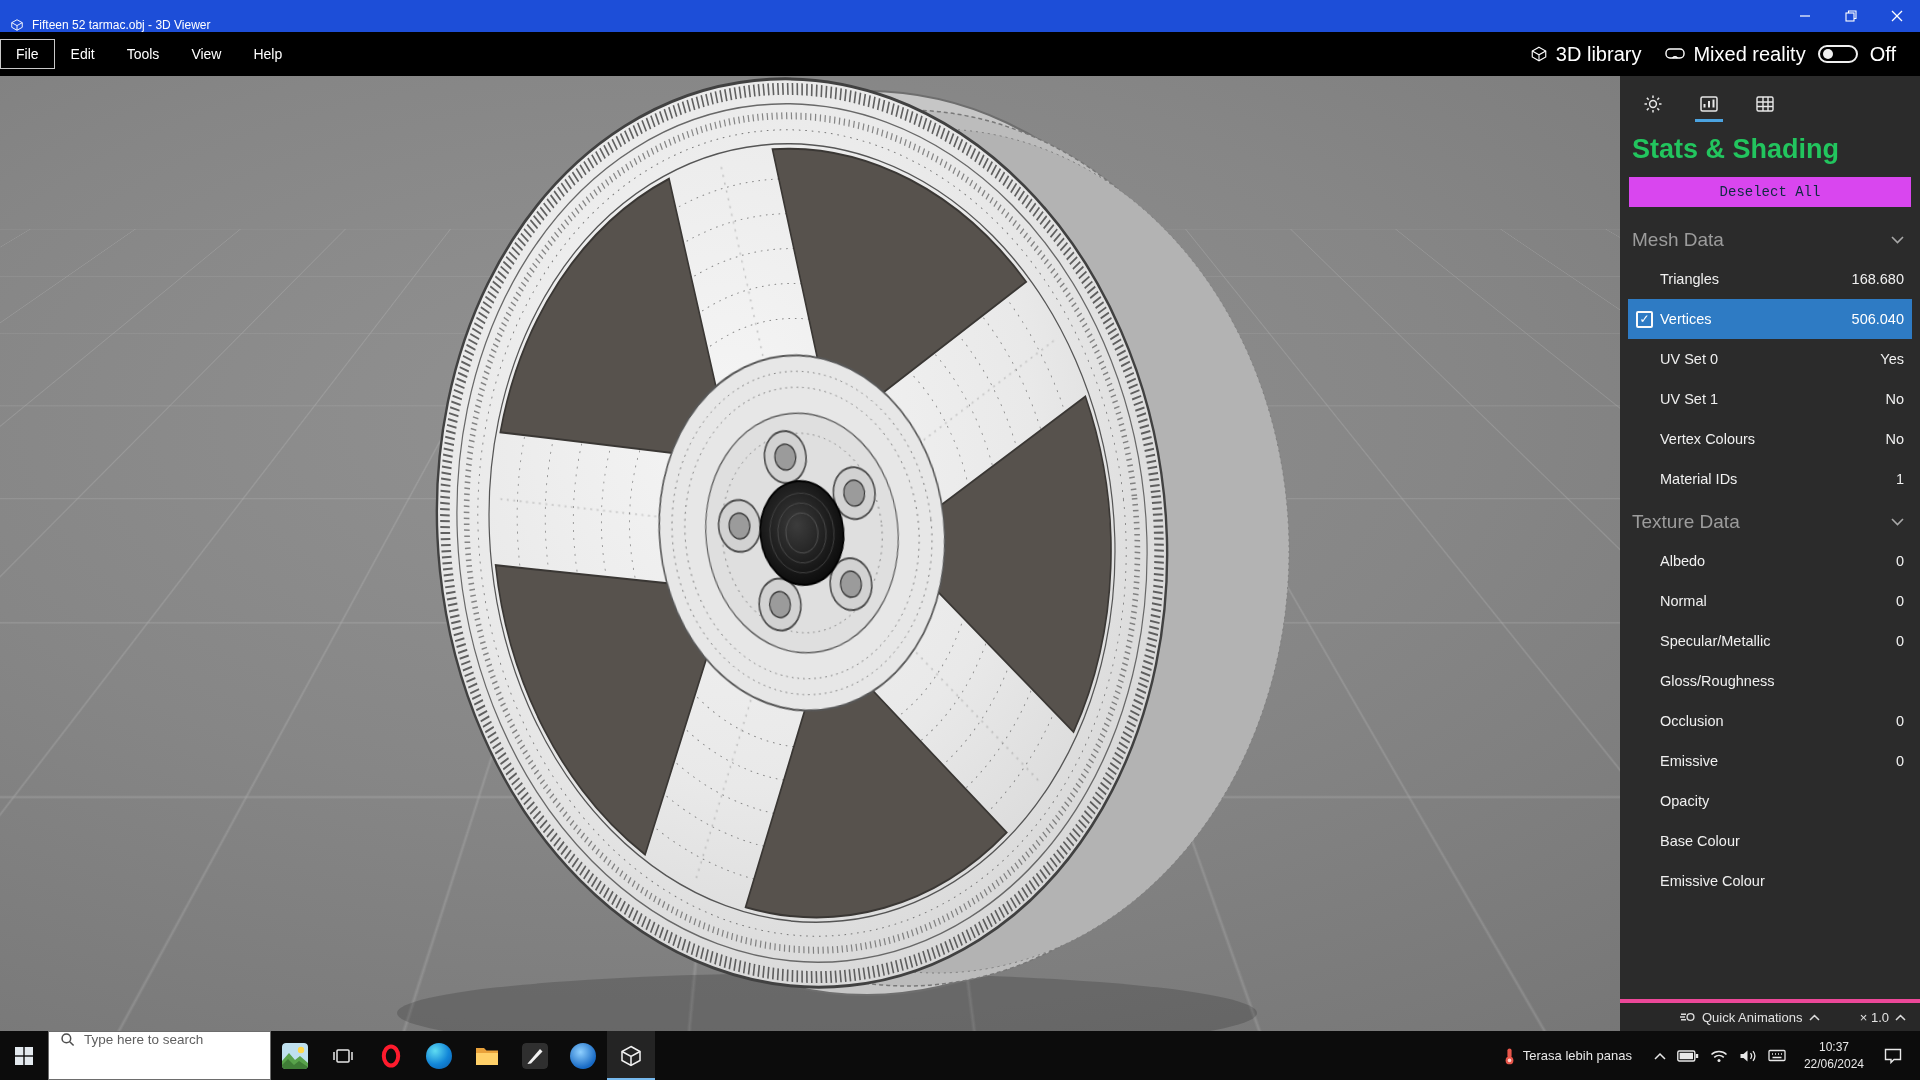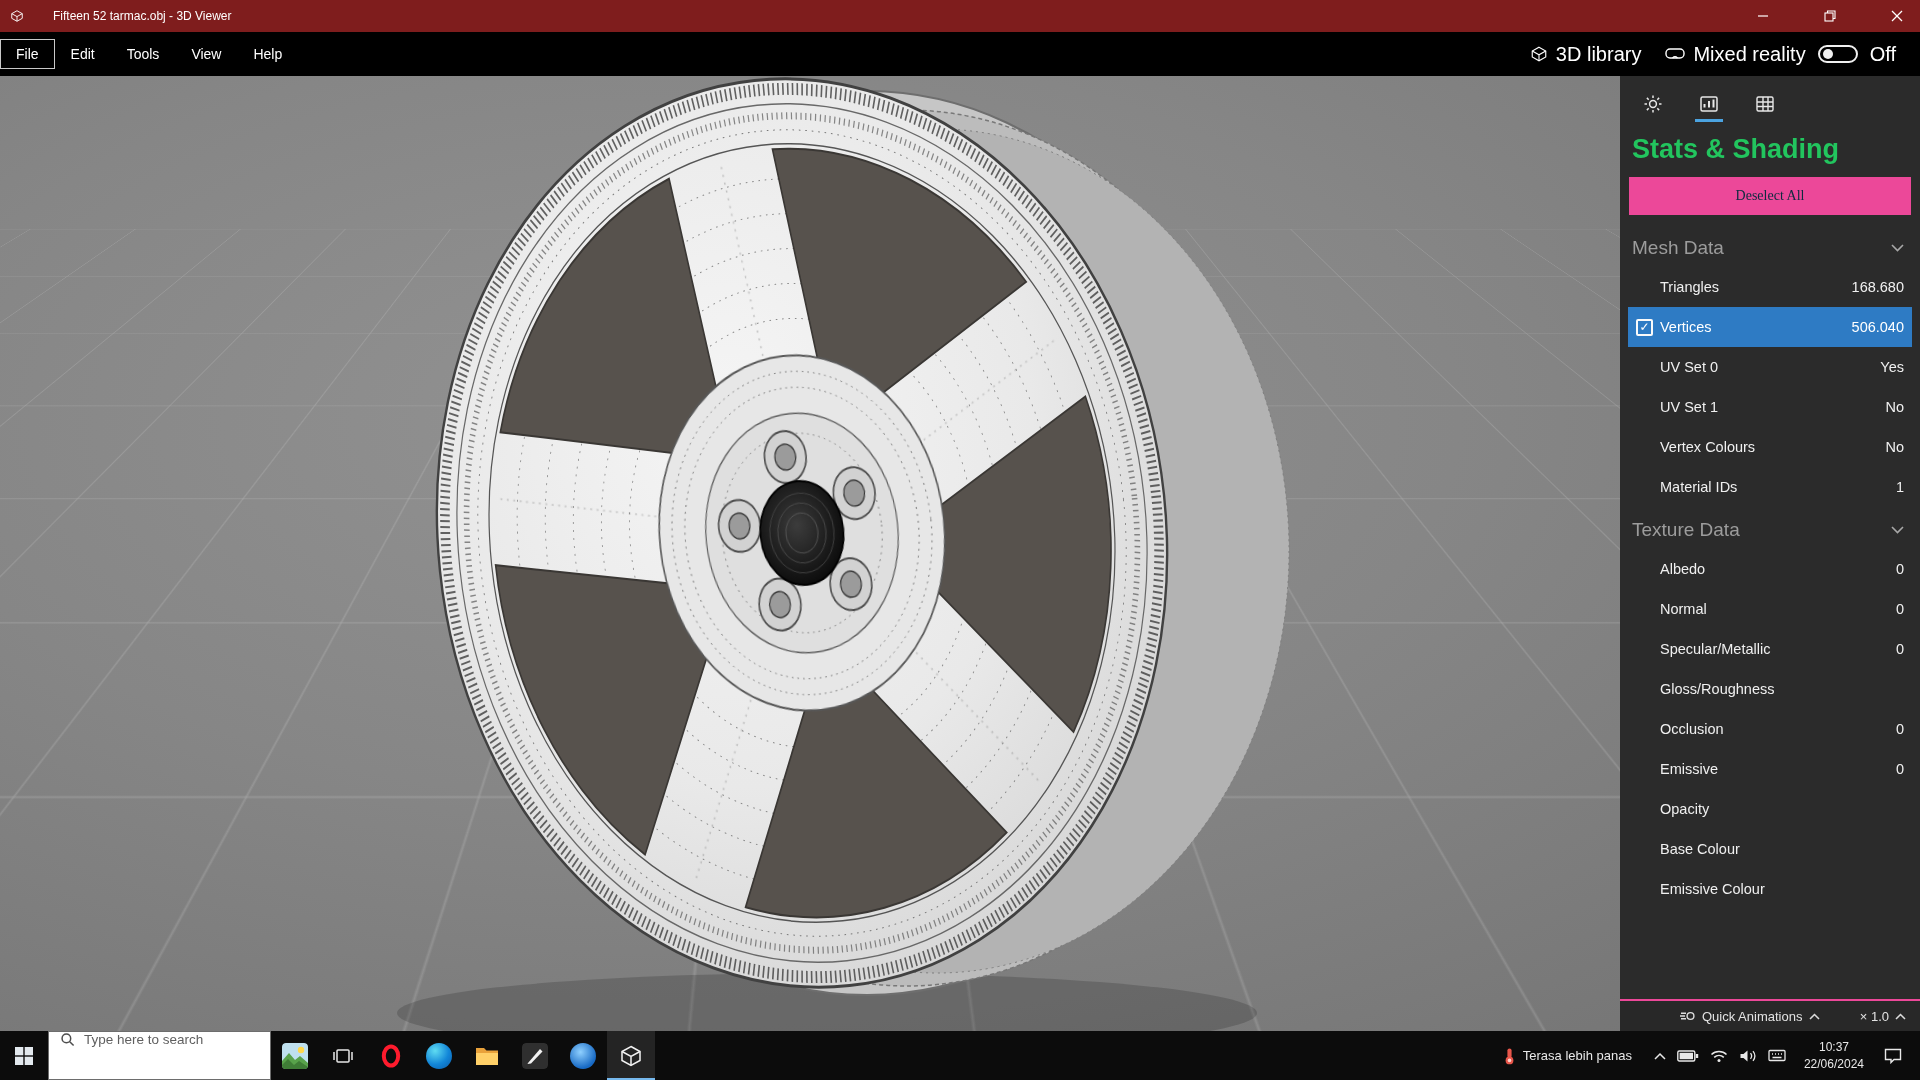--- a/index.html
+++ b/index.html
@@ -1,21 +1,21 @@
 <!DOCTYPE html>
 <html><head>
 <meta charset="utf-8">
 <style>
   * { margin:0; padding:0; box-sizing:border-box; }
   html,body { width:1920px; height:1080px; overflow:hidden; background:#000;
               font-family:"Liberation Sans", sans-serif; }
   .app { width:1920px; height:1080px; display:flex; flex-direction:column; }
 
   
-  .titlebar { height:32px; background:#7f1d1d; color:#fff; display:flex; align-items:center; flex:0 0 32px;gap:21px; }
+  .titlebar { height:32px; background:#1d4ed8; color:#fff; display:flex; align-items:flex-end; flex:0 0 32px; }
   .titlebar .appicon { margin:0 8px 0 10px; display:flex; }
   .titlebar .title { font-size:12px; flex:1; }
   .win-btn { width:46px; height:32px; display:flex; align-items:center; justify-content:center; }
 
   
   .menubar { height:44px; background:#000; display:flex; align-items:center; color:#fff; flex:0 0 44px; }
   .menu-item { padding:7px 16px; font-size:14px; }
   .menu-item.focused { border:1px solid #c9c9c9; padding:6px 15px; }
   .menubar-right { margin-left:auto; display:flex; align-items:center; font-size:20px; padding-right:12px; }
   .mr-group { display:flex; align-items:center; gap:8px; padding:0 12px; }
@@ -34,31 +34,31 @@
                        linear-gradient(to bottom, rgba(220,220,220,.5) 1.5px, transparent 1.5px);
      background-size:105px 105px; opacity:.38; }
   .wheel-svg { position:absolute; left:282px; top:-48px; }
 
   
   .panel { width:300px; background:#2b2b2b; color:#f0f0f0; position:relative; flex:0 0 300px; }
   .tabs { display:flex; gap:10px; padding:10px 0 2px 10px; }
   .tab { width:46px; height:36px; display:flex; align-items:center; justify-content:center; position:relative; }
   .tab.active::after { content:""; position:absolute; left:9px; right:9px; bottom:0; height:3px; background:#4ba3e0; }
   .panel h1 { font-size:27px; font-weight:700; padding:10px 12px 10px 12px; color:#22c55e; }
-  .deselect { display:block; margin:2px 9px 10px 9px; width:calc(100% - 18px); height:38px;
-     background:#ec4899; color:#0e2b40; border:none; font-size:14px; font-family:Liberation Serif, serif; }
+  .deselect { display:block; margin:2px 9px 10px 9px; width:calc(100% - 18px); height:30px;
+     background:#d946ef; color:#0e2b40; border:none; font-size:14px; font-family:Liberation Mono, monospace; }
   .sec-head { display:flex; align-items:center; color:#9c9c9c; font-size:19px; padding:12px 16px 8px 12px; }
   .sec-head .chev { margin-left:auto; display:flex; }
   .prow { display:flex; align-items:center; height:40px; margin:0 8px; padding:0 8px 0 32px; font-size:14.5px; }
   .prow .pvalue { margin-left:auto; }
   .prow.selected { background:#2e7bc4; padding-left:8px; color:#fff; }
   .checkbox { width:17px; height:17px; border:2px solid #fafafa; border-radius:2px; margin-right:7px;
      display:flex; align-items:center; justify-content:center; font-size:12px; color:#fff; }
   .panel-footer { position:absolute; left:0; right:0; bottom:0; height:32px; background:#282828;
-     border-top:2px solid #ec4899; display:flex; align-items:center; padding:0 14px; font-size:13px; color:#e2e2e2;gap:30px; }
+     border-top:4px solid #ec4899; display:flex; align-items:center; padding:0 14px; font-size:13px; color:#e2e2e2;gap:30px; }
   .pf-left { display:flex; align-items:center; gap:7px; margin-left:46px; }
   .pf-right { margin-left:auto; display:flex; align-items:center; gap:6px; }
 
   
   .taskbar { height:49px; background:#0c0c0c; display:flex; align-items:stretch; color:#e8e8e8; flex:0 0 49px; }
   .tb-btn { width:48px; display:flex; align-items:center; justify-content:center; }
   .search { width:223px; background:#ffffff; border:1px solid #6d6d6d; display:flex; align-items:flex-start;
      gap:9px; padding:0 11px; color:#5f5f5f; font-size:13.5px; }
   .tb-app { width:48px; display:flex; align-items:center; justify-content:center; }
   .tb-app.active { background:rgba(255,255,255,.10); box-shadow: inset 0 -2px 0 #76b9ed; }

